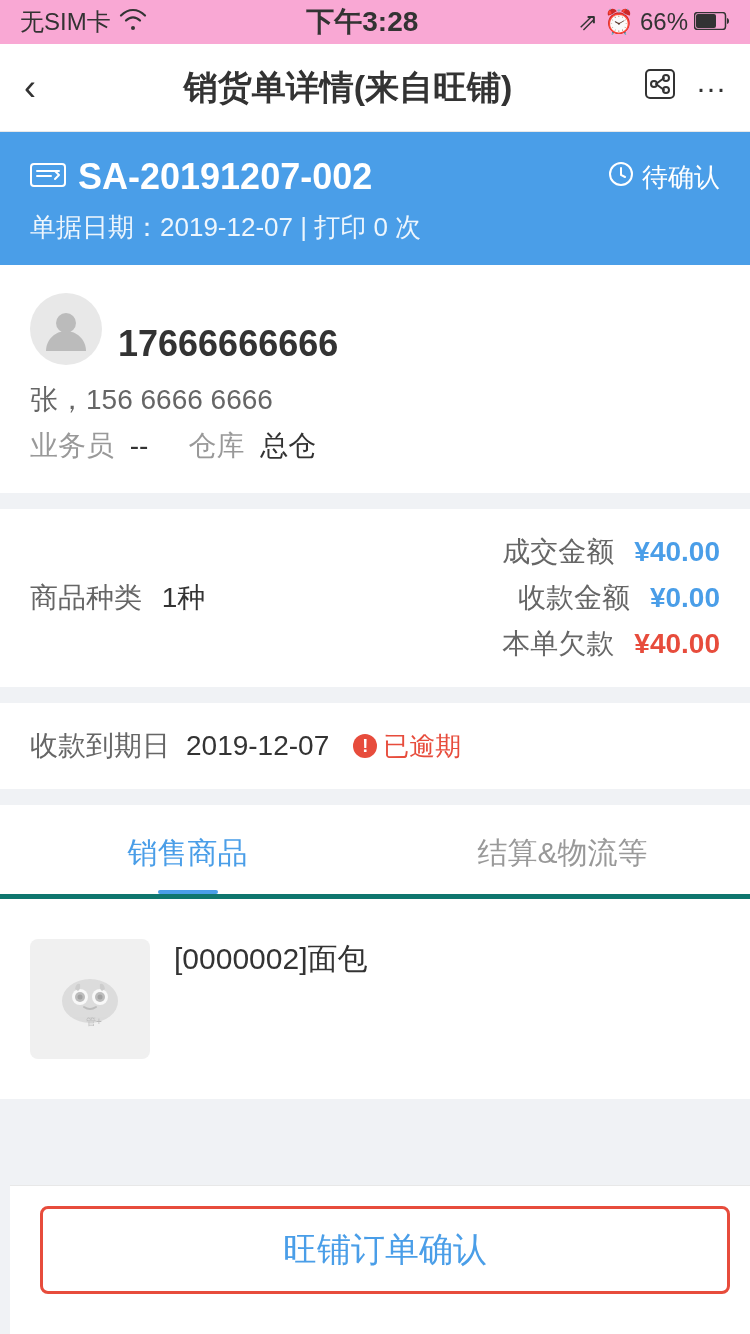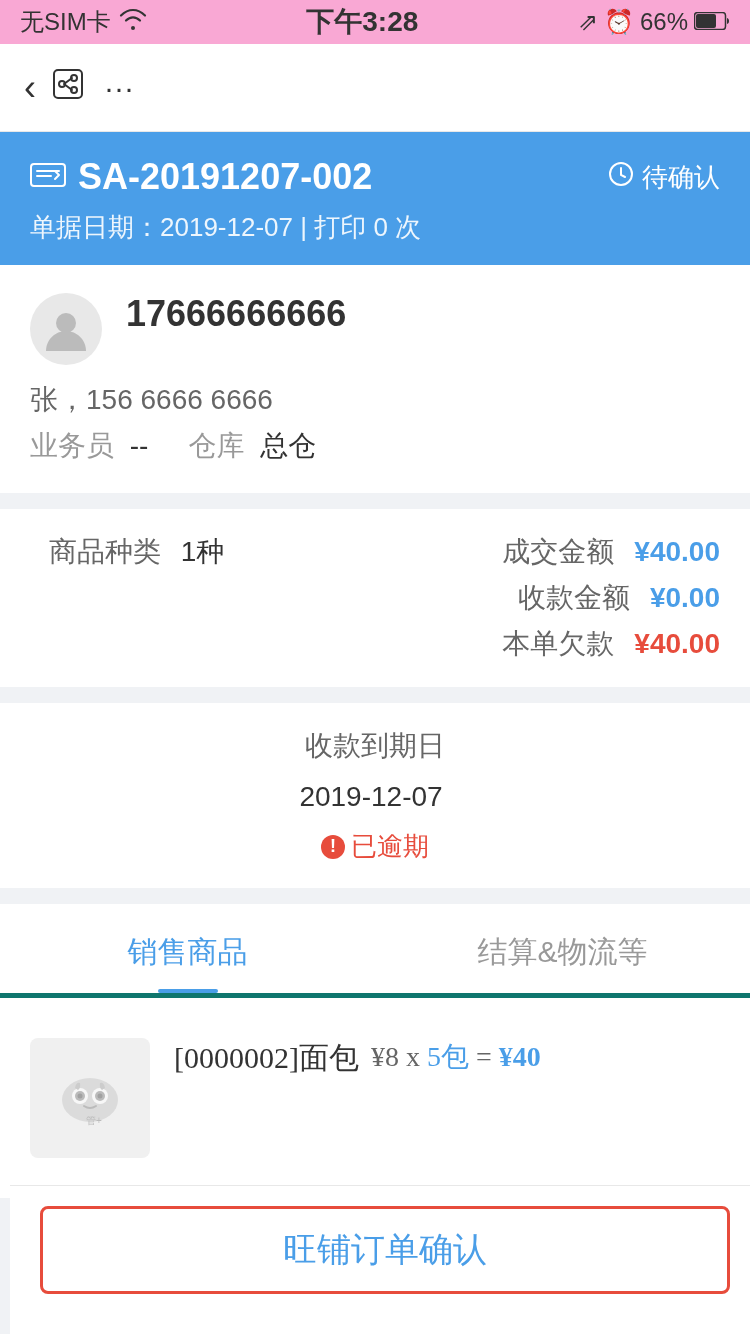--- a/index.html
+++ b/index.html
@@ -102,22 +102,22 @@
     }
 
     
     .customer-section {
       background: #fff;
       padding: 28px 30px;
       margin-bottom: 16px;
     }
     .customer-top {
       display: flex;
-      align-items: flex-start;
-      gap: 24px;
+      align-items: flex-end;
+      gap: 16px;
       margin-bottom: 16px;
     }
     .customer-avatar {
       width: 72px;
       height: 72px;
       border-radius: 50%;
       background: #e8e8e8;
       display: flex;
       align-items: center;
       justify-content: center;
@@ -148,23 +148,22 @@
     .summary-section {
       background: #fff;
       padding: 24px 30px;
       display: flex;
       gap: 0;
       margin-bottom: 16px;
     }
     .summary-left {
       flex: 1;
       display: flex;
-      align-items: flex-start;
+      align-items: center;
       gap: 0;
-      margin-left: 19px;
     }
     .summary-item-left {
       font-size: 28px;
       color: #666;
     }
     .summary-item-left .label { margin-right: 12px; }
     .summary-item-left .value { color: #333; }
     .summary-right {
       display: flex;
       flex-direction: column;
@@ -185,21 +184,20 @@
     
     .due-date-section {
       background: #fff;
       padding: 24px 30px;
       display: flex;
       align-items: center;
       gap: 16px;
       margin-bottom: 16px;
       font-size: 28px;
       color: #666;
-      flex-direction: column;
     }
     .due-date-label { }
     .due-date-value { color: #333; margin-right: 8px; }
     .overdue-badge {
       display: flex;
       align-items: center;
       gap: 6px;
       color: #e74c3c;
       font-size: 26px;
     }
@@ -271,23 +269,22 @@
       overflow: hidden;
     }
     .product-thumb svg {
       width: 80px;
       height: 60px;
       opacity: 0.5;
     }
     .product-info {
       flex: 1;
       display: flex;
-      flex-direction: row;
+      flex-direction: column;
       gap: 12px;
-      font-family: Liberation Serif, serif;
     }
     .product-name {
       font-size: 30px;
       color: #333;
       font-weight: 500;
     }
     .product-price-row {
       font-size: 28px;
       color: #666;
     }
@@ -349,20 +346,21 @@
           <rect x="0.5" y="0.5" width="31" height="17" rx="3" stroke="#333" stroke-width="1.5" fill="none"></rect>
           <rect x="2" y="2" width="20" height="14" rx="2" fill="#333"></rect>
           <path d="M33 6v6c1.5-.5 2-1.5 2-3s-.5-2.5-2-3z" fill="#333"></path>
         </svg>
     </span>
   </div>
 </div>
 
 <div class="nav-bar">
   <span class="nav-back">‹</span>
+  <span class="nav-title">销货单详情(来自旺铺)</span>
   <div class="nav-actions">
     <span class="nav-action-icon">
       <svg width="32" height="32" viewBox="0 0 32 32" fill="none">
         <rect x="2" y="2" width="28" height="28" rx="4" stroke="#333" stroke-width="2" fill="none"></rect>
         <path d="M20 10l-8 6M20 22l-8-6" stroke="#333" stroke-width="2" stroke-linecap="round"></path>
         <circle cx="22" cy="10" r="3" fill="none" stroke="#333" stroke-width="2"></circle>
         <circle cx="22" cy="22" r="3" fill="none" stroke="#333" stroke-width="2"></circle>
         <circle cx="10" cy="16" r="3" fill="none" stroke="#333" stroke-width="2"></circle>
       </svg>
     </span>
@@ -471,23 +469,20 @@
           <circle cx="30" cy="28" r="2.5" fill="#555"></circle>
           <circle cx="50" cy="28" r="2.5" fill="#555"></circle>
           <path d="M34 38 Q40 42 46 38" stroke="#888" stroke-width="2" fill="none" stroke-linecap="round"></path>
           <path d="M25 20 Q26 14 30 15 Q31 20 28 22z" fill="#aaa"></path>
           <path d="M55 20 Q54 14 50 15 Q49 20 52 22z" fill="#aaa"></path>
           <text x="36" y="56" font-size="10" fill="#888" font-family="Arial">管+</text>
         </svg>
       </div>
       <div class="product-info">
         <span class="product-name">[0000002]面包</span>
-        <div class="product-price-row">
-          <span>¥8</span><span> x </span><span class="qty">5包</span><span> = </span><span class="total">¥40</span>
-        </div>
       </div>
     </div>
   </div>
 </div>
 
 <div class="empty-area"></div>
 
 <div style="height: 148px;"></div>
 
 <div class="bottom-bar">

